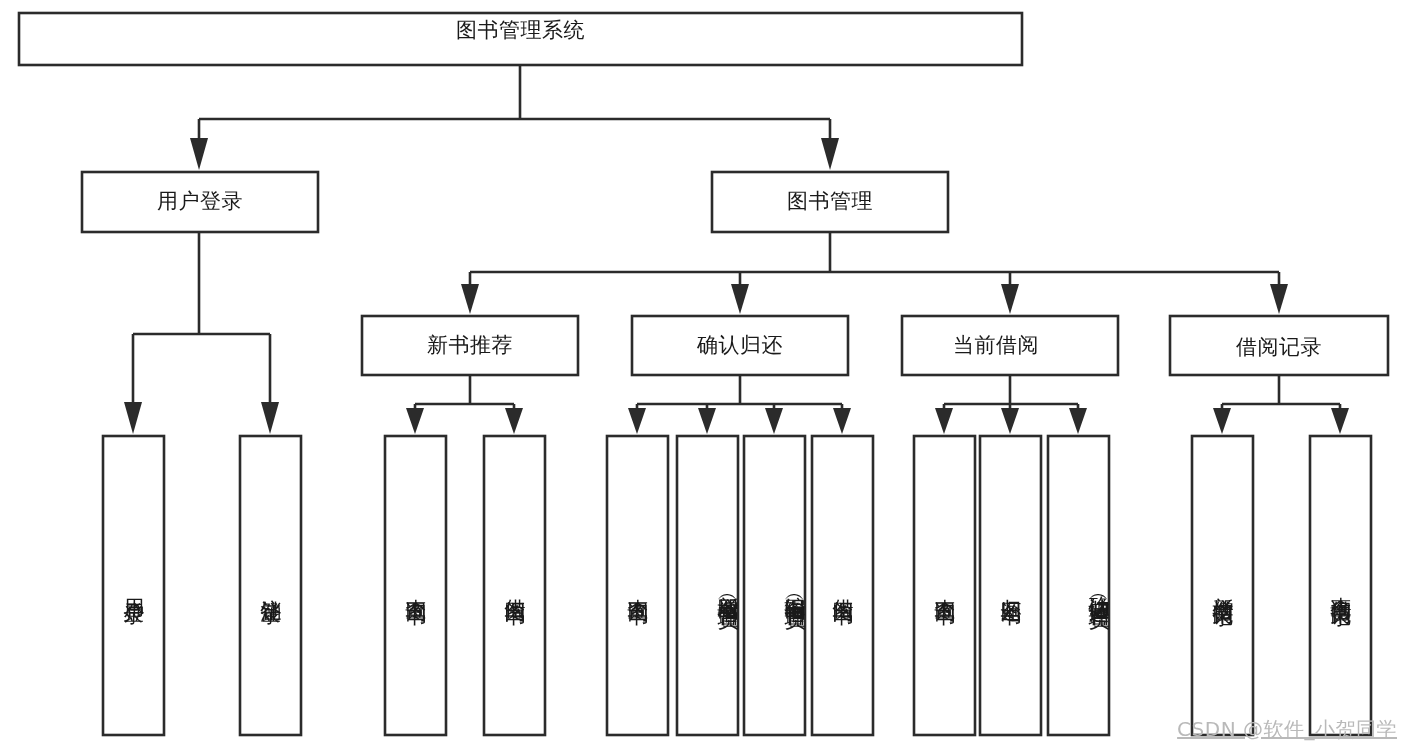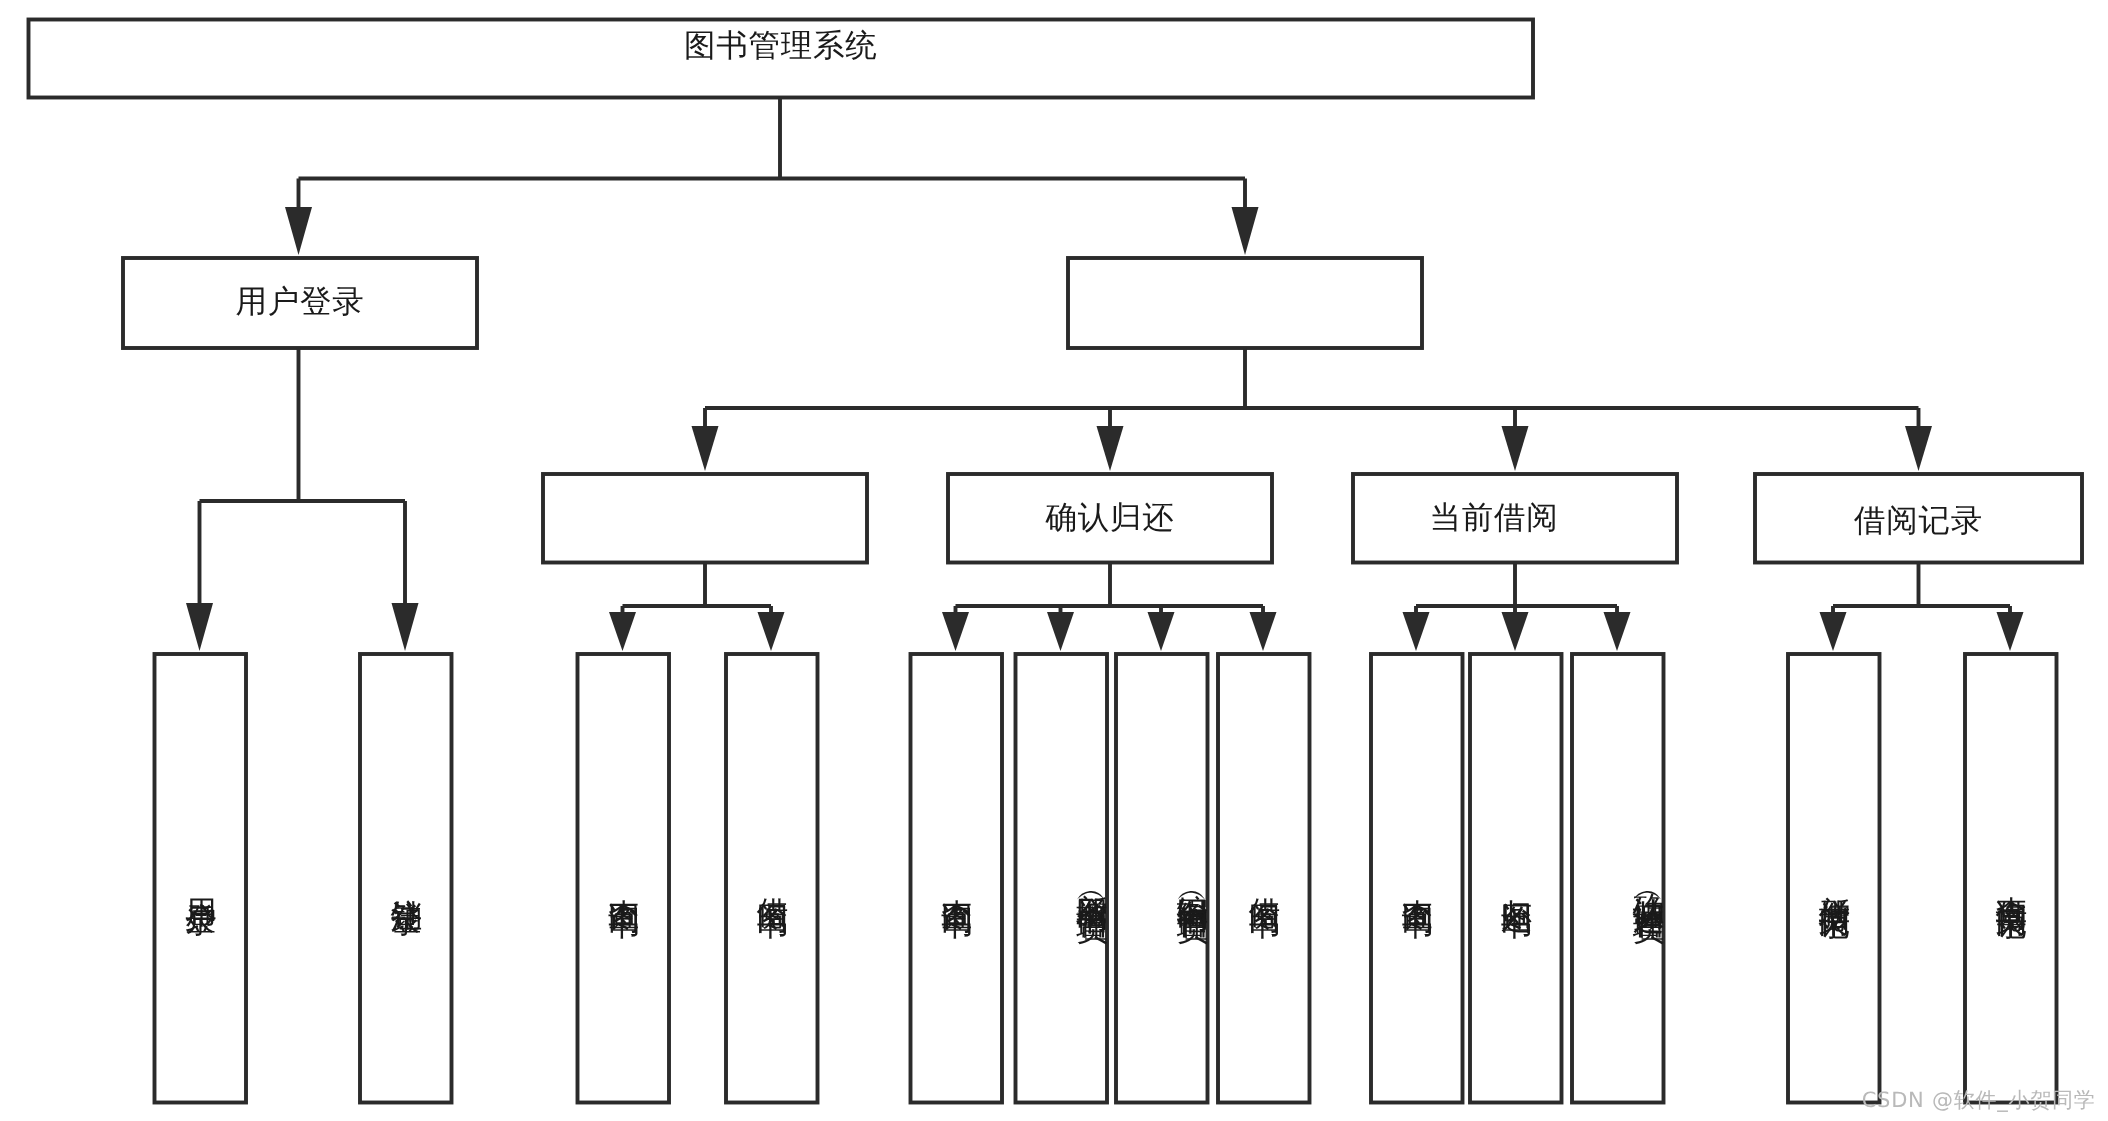--- a/index.html
+++ b/index.html
@@ -63,25 +63,26 @@
     text-orientation: upright;
     letter-spacing: 2px;
     line-height: 1.0;
     pointer-events: none;
     overflow: visible;
   }
   .watermark {
     position: absolute;
     right: 8px;
     bottom: 4px;
-    font-size: 14px;
+    font-size: 20px;
     color: #b9b9b9;
     letter-spacing: 0.5px;
     white-space: nowrap;
     pointer-events: none;
+    text-decoration: underline;
   }
 </style>
 </head>
 <body>
 
 <div id="diagram-root">
 
   <svg class="diagram-canvas" viewBox="0 0 1405 747">
 
     <rect class="node-rect" x="19" y="13" width="1003" height="52"></rect>
@@ -175,21 +176,23 @@
     <rect class="node-rect" x="1048" y="436" width="61" height="299"></rect>
 
     <rect class="node-rect" x="1192" y="436" width="61" height="299"></rect>
     <rect class="node-rect" x="1310" y="436" width="61" height="299"></rect>
 
   </svg>
 
   <div class="node-label-h" style="left:19px; top:13px; width:1003px; height:35px;">图书管理系统</div>
 
   <div class="node-label-h" style="left:82px; top:172px; width:236px; height:60px;">用户登录</div>
-
+  <div class="node-label-h" style="left:712px; top:172px; width:236px; height:60px;">图书管理</div>
+
+  <div class="node-label-h" style="left:362px; top:316px; width:216px; height:59px;">新书推荐</div>
   <div class="node-label-h" style="left:632px; top:316px; width:216px; height:59px;">确认归还</div>
   <div class="node-label-h" style="left:902px; top:316px; width:188px; height:59px;text-align:right;">当前借阅</div>
   <div class="node-label-h" style="left:1170px; top:316px; width:218px; height:63px;">借阅记录</div>
 
   <div class="node-label-v" style="left:103px; top:436px; width:61px; height:299px;">用户登录</div>
   <div class="node-label-v" style="left:240px; top:436px; width:61px; height:299px;">注销登录</div>
 
   <div class="node-label-v" style="left:385px; top:436px; width:61px; height:299px;">查询图书</div>
   <div class="node-label-v" style="left:484px; top:436px; width:61px; height:299px;">借阅图书</div>
 

